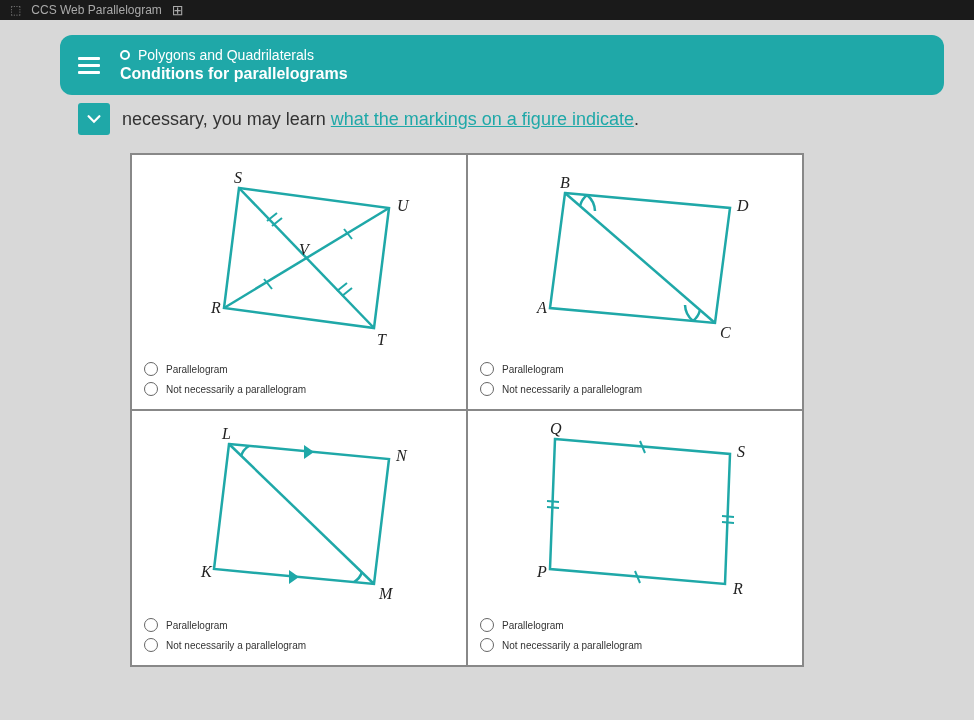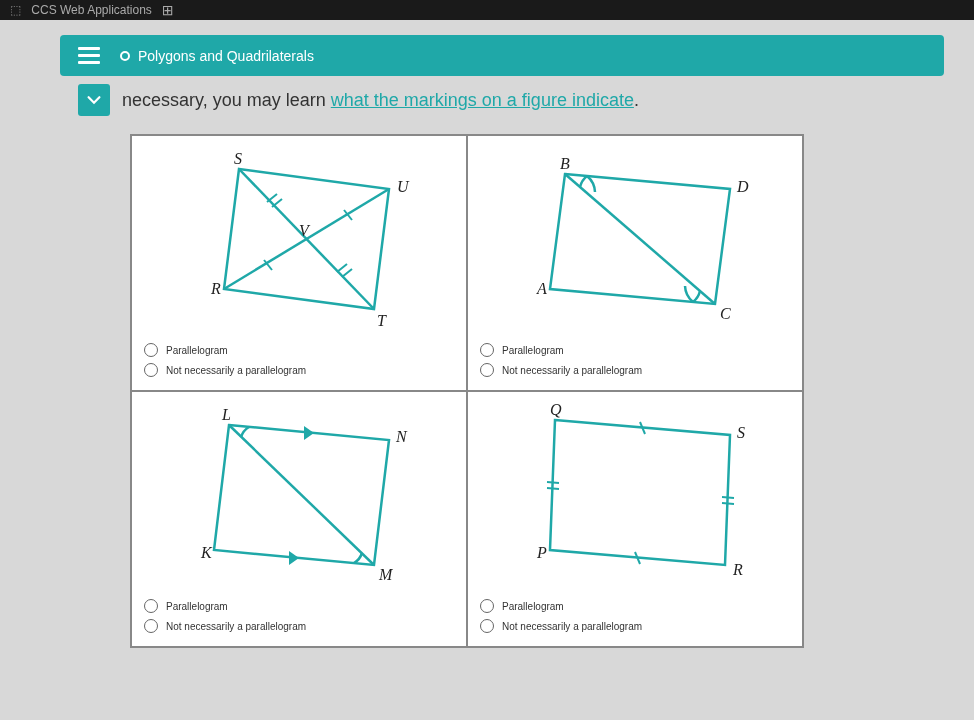--- a/index.html
+++ b/index.html
@@ -26,21 +26,21 @@
       background: #d8d8d8;
       height: 700px;
       padding: 15px 30px 0 60px;
       position: relative;
     }
     .header-bar {
       background: #1fa8a8;
       display: flex;
       align-items: center;
       padding: 12px 18px;
-      border-radius: 4px;
+      border-radius: 12px;
       margin-bottom: 8px;
     }
     .hamburger {
       display: flex;
       flex-direction: column;
       gap: 4px;
       margin-right: 20px;
       cursor: pointer;
     }
     .hamburger span {
@@ -147,37 +147,38 @@
       fill: #222;
     }
     .shape-stroke { stroke: #1fa8a8; stroke-width: 2.5; fill: none; }
     .tick { stroke: #1fa8a8; stroke-width: 2; }
   </style>
 </head>
 <body>
 
 <div class="tab-bar">
   <span class="tab-icon">⬚</span>
-  <span>CCS Web Applications</span>
+  <span>CCS Web Parallelogram</span>
   <span class="app-icon">⊞</span>
 </div>
 
 <div class="content-wrapper">
 
   <div class="header-bar">
     <div class="hamburger">
       <span></span>
         <span></span>
         <span></span>
     </div>
     <div class="header-text">
       <div class="header-category">
         <span class="dot"></span>
         <span>Polygons and Quadrilaterals</span>
       </div>
+      <div class="header-title">Conditions for parallelograms</div>
     </div>
   </div>
 
   <div class="hint-row">
     <div class="chevron-box">
       <svg viewBox="0 0 20 20">
         <path d="M4 7 L10 13 L16 7" stroke="white" stroke-width="2.5" fill="none" stroke-linecap="round"></path>
       </svg>
     </div>
     <div class="hint-text">

